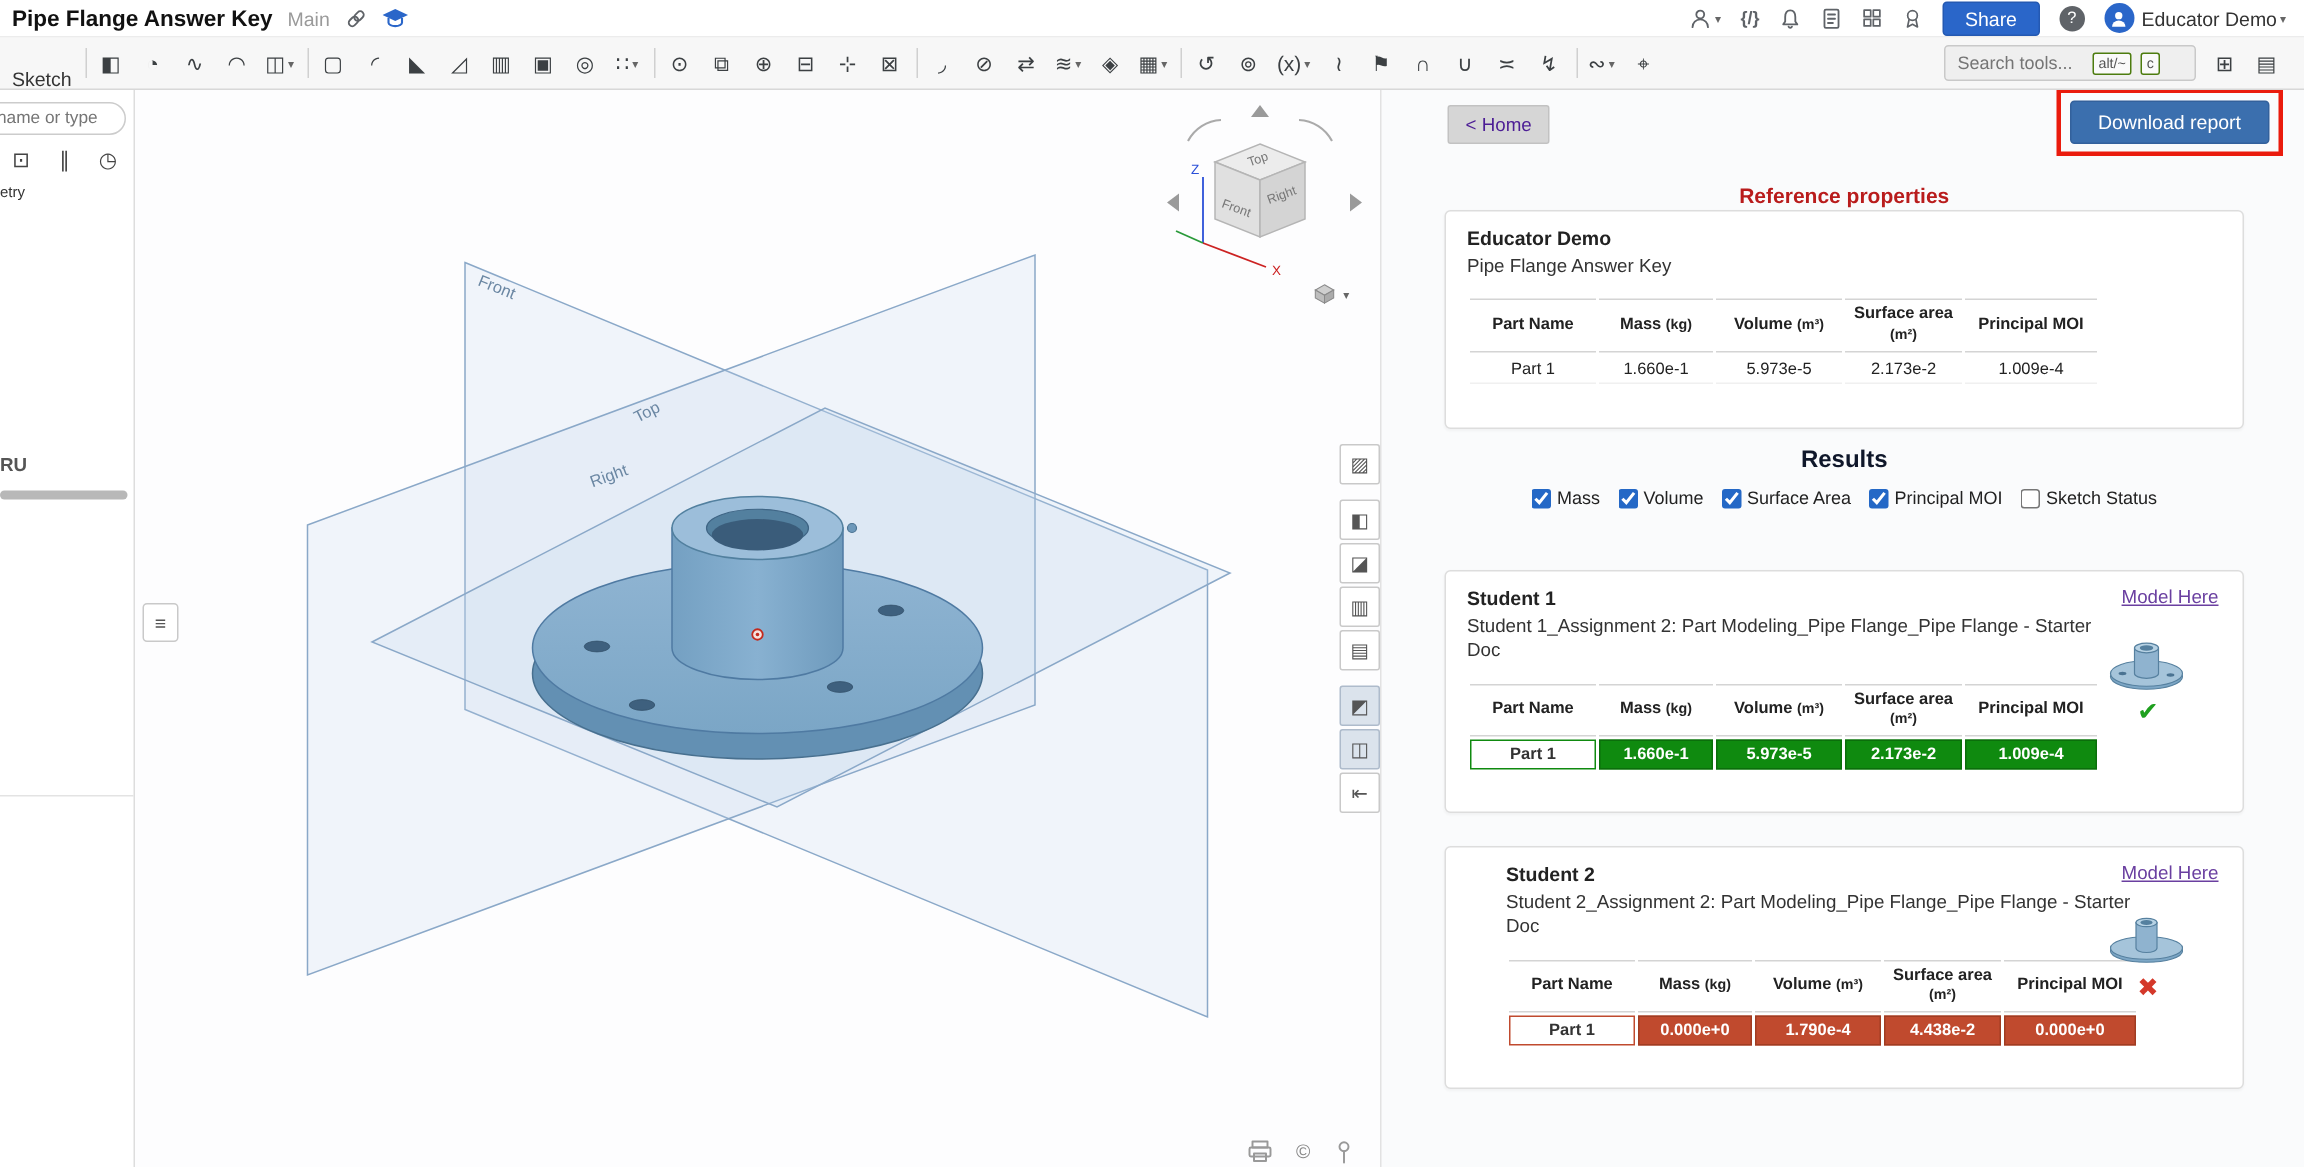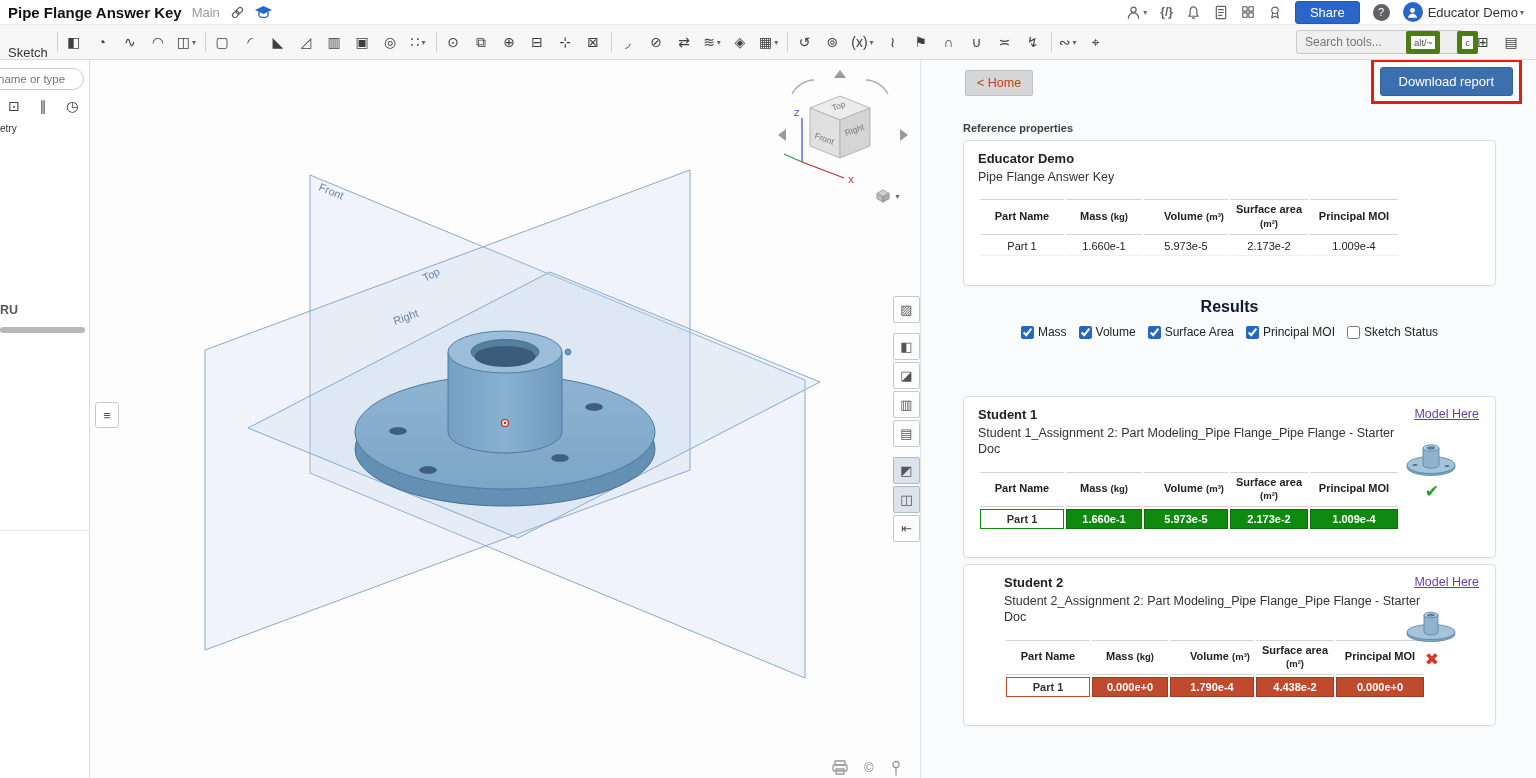--- a/index.html
+++ b/index.html
@@ -28,22 +28,22 @@
     border-bottom:1px solid #d8d8d8; display:flex; align-items:center; padding:0 8px; z-index:39; overflow:hidden; }
   .sketch-label { font-size:13px; color:#333; margin-right:8px; white-space:nowrap;margin-top:20px; }
   .tbtn { height:26px; min-width:22px; display:inline-flex; align-items:center; justify-content:center;
     font-size:14px; color:#3c4043; border-radius:3px; padding:0 2px; margin-right:6px; }
   .tbtn .glyph { font-size:14px; line-height:1; }
   .tsep { width:1px; height:20px; background:#d0d0d0; margin:0 5px 0 1px; display:inline-block; }
   .search-tools { margin-left:auto; display:flex; align-items:center; background:#efefef;
     border:1px solid #c9c9c9; border-radius:3px; height:24px; padding:0 6px; width:168px; }
   .search-tools input { border:none; background:transparent; outline:none; width:86px; font-size:12px; color:#555;
     font-family:"Liberation Sans",sans-serif; }
-  .kbd { font-size:9.5px; color:#555; border:5px solid #4d7c0f; border-radius:2px; background:#fafafa;
-    padding:0 3px; margin-left:17px; line-height:13px; }
+  .kbd { font-size:9.5px; color:#555; border:1px solid #4d7c0f; border-radius:2px; background:#fafafa;
+    padding:0 3px; margin-left:6px; line-height:13px; }
   .ribbon-tail { display:flex; align-items:center; margin-left:8px; }
 
   
   .left-panel { position:absolute; left:0; top:60px; width:90px; height:718px; background:#fff;
     border-right:1px solid #ddd; z-index:20; }
   .lp-search { position:absolute; left:-12px; top:8px; width:96px; height:22px; border:1px solid #ccc;
     border-radius:12px; padding:0 9px; font-size:11.5px; color:#888; outline:none;
     font-family:"Liberation Sans",sans-serif; }
   .lp-icons { position:absolute; left:6px; top:38px; display:flex; gap:13px; }
   .lp-icon { font-size:14px; color:#444; min-width:16px; display:inline-flex; justify-content:center; }
@@ -68,47 +68,47 @@
     margin-bottom:2px; display:inline-flex; align-items:center; justify-content:center; font-size:13px; color:#555; }
   .side-btn.active { background:#dbe3ec; border-color:#aebbcb; }
   .side-btn.gap { margin-top:8px; }
   .vp-bottom { position:absolute; left:742px; top:700px; display:flex; gap:16px; align-items:flex-start; color:#888; }
 
   
   .right-panel { position:absolute; left:920px; top:60px; width:616px; height:718px; background:#fafbfc;
     border-left:1px solid #e2e2e2; }
   .panel-inner { position:absolute; left:42px; top:8px; width:533px; height:710px; }
   .home-btn { position:absolute; left:2px; top:2px; background:#d6d6d6; border:1px solid #c2c2c2;
-    border-radius:2px; font-size:12.5px; color:#c2410c; padding:5px 11px; }
+    border-radius:2px; font-size:12.5px; color:#4c1d95; padding:5px 11px; }
   .red-box { position:absolute; right:-26px; top:-9px; border:3px solid #ea1b0d; padding:5px 6px; z-index:30; }
   .download-btn { background:#3b6fae; border:1px solid #33619c; border-radius:3px; color:#fff;
     font-size:13px; padding:6px 18px; white-space:nowrap; }
-  .rp-heading { position:absolute; left:0; top:54px; width:100%; font-size:11px;
-    font-weight:700; color:#404040; }
+  .rp-heading { position:absolute; left:0; top:54px; width:100%; text-align:center; font-size:14px;
+    font-weight:700; color:#b91c1c; }
   .card { position:absolute; left:0; width:533px; background:#fff; border:1px solid #ddd; border-radius:4px;
     padding:10px 14px; box-shadow:0 1px 2px rgba(0,0,0,0.04); }
   .card.ref { top:72px; min-height:146px; }
-  .card.student1 { top:312px; min-height:162px;margin-top:16px; }
+  .card.student1 { top:312px; min-height:162px; }
   .card.student2 { top:496px; min-height:162px;padding-left:40px; }
   .card-title { font-size:13px; font-weight:700; color:#222; }
   .card-sub { font-size:12.5px; color:#333; margin-top:3px; max-width:418px; line-height:1.3; }
   .model-link { position:absolute; right:16px; top:10px; font-size:12.5px; color:#6a3fa0;
     text-decoration:underline; }
   .thumb { position:absolute; right:36px; top:38px; }
   .status-mark { position:absolute; right:56px; top:84px; font-size:17px; font-weight:700; }
   .mark-pass { color:#1fa01f; }
   .mark-fail { color:#d4382a; }
 
   .rp-table { border-collapse:separate; border-spacing:2px 2px; margin-top:12px; font-size:11px; }
   .rp-table th { font-weight:700; font-size:11px; color:#222; padding:3px 4px; text-align:center;
     border-top:1px solid #d4d4d4; border-bottom:1px solid #d4d4d4; line-height:1.25; }
   .rp-table .unit { font-size:9.5px; font-weight:700; }
   .rp-table td { text-align:center; padding:3px 4px; color:#222; }
   .rp-table th:nth-child(1){ width:84px;text-align:center; } .rp-table th:nth-child(2){ width:76px; }
-  .rp-table th:nth-child(3){ width:84px;text-align:right; } .rp-table th:nth-child(4){ width:78px; }
+  .rp-table th:nth-child(3){ width:84px; } .rp-table th:nth-child(4){ width:78px; }
   .rp-table th:nth-child(5){ width:88px; }
   .t-plain td { border-bottom:1px solid #f0f0f0; }
   .t-pass .cell-num { background:#0f8a0f; color:#fff; font-weight:700; border:1px solid #0b6e0b; }
   .t-pass .cell-name { background:#fff; border:1px solid #0f8a0f; color:#333; font-weight:600; }
   .t-fail .cell-num { background:#c04a2e; color:#fff; font-weight:700; border:1px solid #a03c22; }
   .t-fail .cell-name { background:#fff; border:1px solid #c04a2e; color:#333; font-weight:600; }
 
   .results-block { position:absolute; left:0; top:230px; width:100%; text-align:center; }
   .results-title { font-size:16px; font-weight:700; color:#0f172a; }
   .results-row { margin-top:6px; font-size:12px; color:#222; display:flex; justify-content:center;

